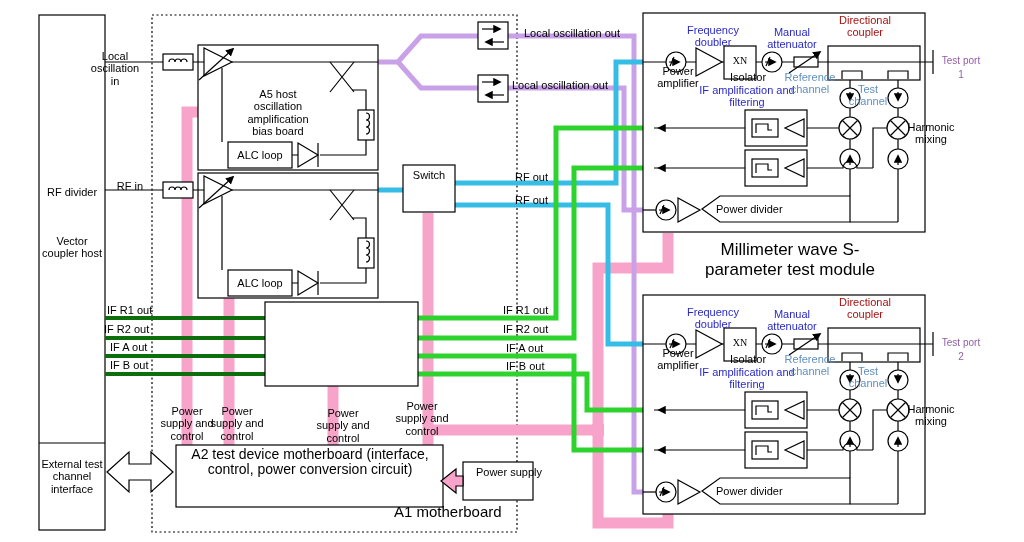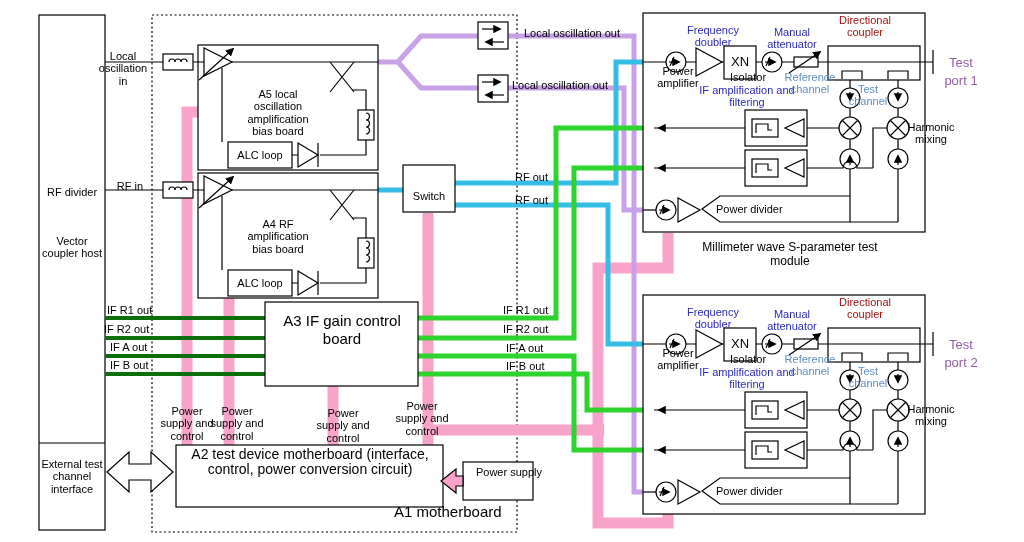--- a/index.html
+++ b/index.html
@@ -6,24 +6,24 @@
   body{background:#888;font-family:"Liberation Sans",sans-serif}
   .stage{position:relative;width:1024px;height:542px;background:#fff;overflow:hidden}
   .stage svg{position:absolute;left:0;top:0}
   .lbl{position:absolute;font:11px/1.13 "Liberation Sans",sans-serif;color:#000;text-align:center}
   .nw{white-space:nowrap}
   .blue{color:#2929c8}
   .dred{color:#aa1111}
   .steel{color:#5f8fc0}
   .vio{color:#915fa5}
   .f15{font-size:15px;line-height:1.2}
-  .f17{font-size:12px;line-height:1.18}
+  .f17{font-size:17px;line-height:1.18}
   .a2t{font-size:14px;line-height:1.06}
-  .mono{font-family:Liberation Sans, sans-serif;font-size:13px}
-  .port{font-size:13px;line-height:1.4}
+  .mono{font-family:Liberation Serif, serif;font-size:10px}
+  .port{font-size:10px;line-height:1.4}
 </style>
 </head>
 <body>
 
 <div class="stage">
 
 <svg width="1024" height="542" viewBox="0 0 1024 542">
   <defs>
     <marker id="ah" viewBox="0 0 10 10" refX="8" refY="5" markerWidth="7" markerHeight="7" orient="auto-start-reverse">
       <path d="M0,0 L10,5 L0,10 Z" fill="#000"></path>
@@ -157,40 +157,38 @@
 
     <use href="#mod"></use>
     <use href="#mod" y="282"></use>
   </g>
 </svg>
 
 <div class="lbl" style="left:40px;top:186px;width:64px">RF divider</div>
 <div class="lbl" style="left:40px;top:235px;width:64px">Vector coupler host</div>
 <div class="lbl" style="left:40px;top:458px;width:64px">External test channel interface</div>
 
-<div class="lbl" style="left:94px;top:50px;width:58px">Local oscillation in</div>
+<div class="lbl" style="left:86px;top:50px;width:58px">Local oscillation in</div>
 <div class="lbl" style="left:110px;top:180px;width:40px">RF in</div>
 
-<div class="lbl" style="left:242px;top:88px;width:72px">A5 local oscillation amplification bias board</div>
+<div class="lbl" style="left:242px;top:88px;width:72px">A5 host oscillation amplification bias board</div>
 <div class="lbl" style="left:228px;top:149px;width:64px">ALC loop</div>
-<div class="lbl" style="left:242px;top:218px;width:72px">A4 RF amplification bias board</div>
 <div class="lbl" style="left:228px;top:277px;width:64px">ALC loop</div>
-<div class="lbl" style="left:403px;top:190px;width:52px">Switch</div>
+<div class="lbl" style="left:403px;top:169px;width:52px">Switch</div>
 
 <div class="lbl nw" style="left:524px;top:27px">Local oscillation out</div>
 <div class="lbl nw" style="left:512px;top:79px">Local oscillation out</div>
 <div class="lbl nw" style="left:515px;top:171px">RF out</div>
 <div class="lbl nw" style="left:515px;top:194px">RF out</div>
 
 <div class="lbl nw" style="left:107px;top:304px">IF R1 out</div>
 <div class="lbl nw" style="left:104px;top:323px">IF R2 out</div>
 <div class="lbl nw" style="left:110px;top:341px">IF A out</div>
 <div class="lbl nw" style="left:110px;top:359px">IF B out</div>
 
-<div class="lbl f15" style="left:268px;top:312px;width:148px">A3 IF gain control board</div>
 
 <div class="lbl nw" style="left:503px;top:304px">IF R1 out</div>
 <div class="lbl nw" style="left:503px;top:323px">IF R2 out</div>
 <div class="lbl nw" style="left:506px;top:342px">IF A out</div>
 <div class="lbl nw" style="left:506px;top:360px">IF B out</div>
 
 <div class="lbl" style="left:157px;top:405px;width:60px">Power supply and control</div>
 <div class="lbl" style="left:207px;top:405px;width:60px">Power supply and control</div>
 <div class="lbl" style="left:313px;top:407px;width:60px">Power supply and control</div>
 <div class="lbl" style="left:392px;top:400px;width:60px">Power supply and control</div>

